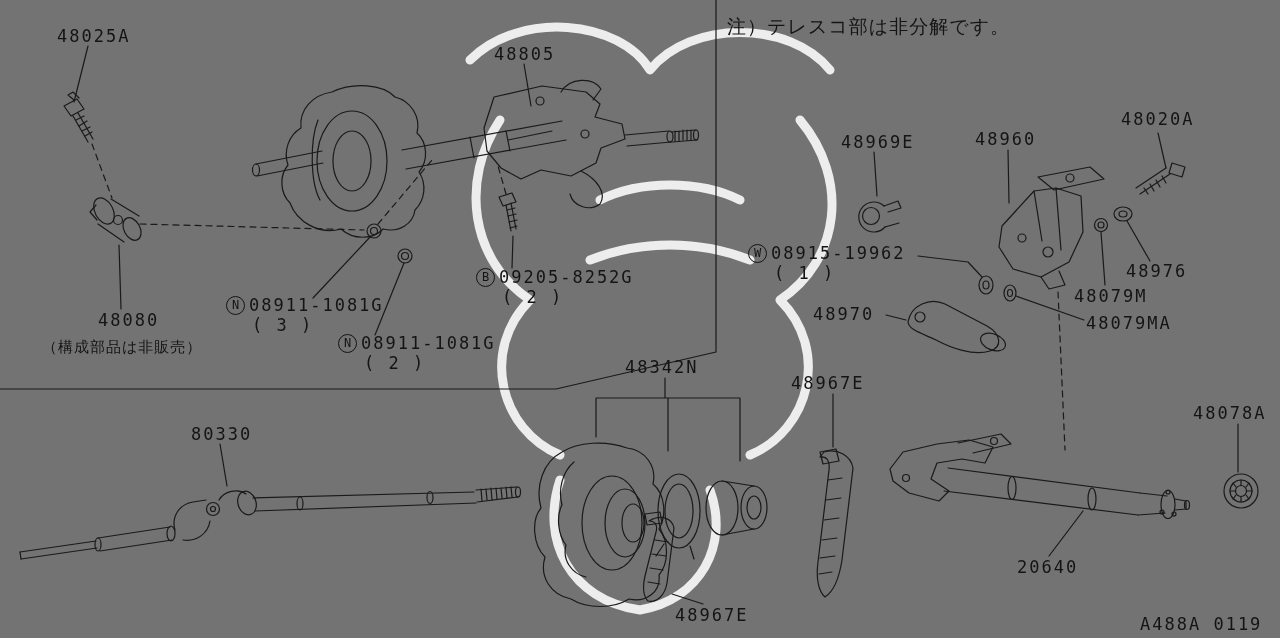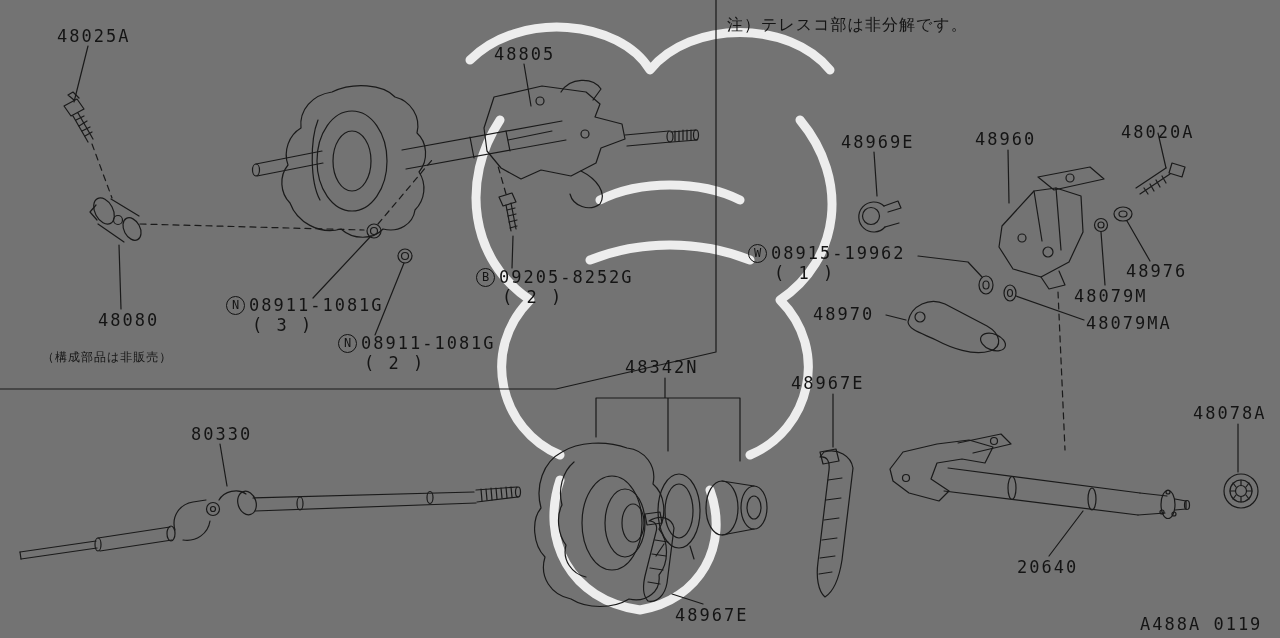--- a/index.html
+++ b/index.html
@@ -6,22 +6,22 @@
   html,body { background:#ffffff; }
   body { font-family:"DejaVu Sans","Liberation Sans",sans-serif; color:#141414; }
   .page { position:relative; width:1280px; height:638px; background:#737373; overflow:hidden; }
   .art { position:absolute; left:0; top:0; width:1280px; height:638px; }
   .lbl { position:absolute; font-family:"DejaVu Sans Mono","Liberation Mono",monospace;
          font-size:17px; letter-spacing:2px; color:#141414; white-space:nowrap; line-height:1.15; }
   .lbl .row { display:flex; align-items:center; gap:4px; }
   .circ { display:inline-flex; align-items:center; justify-content:center; width:19px; height:19px;
           border:1.4px solid #141414; border-radius:50%; font-size:12px; letter-spacing:0; flex:0 0 auto; }
   .qty { margin-left:26px; }
-  .jp { font-family:Liberation Sans, sans-serif; font-size:16px; letter-spacing:1px; }
-  .sub { font-size:12px; letter-spacing:1px; margin-top:20px;
+  .jp { font-family:Liberation Sans, sans-serif; font-size:19px; letter-spacing:1px; }
+  .sub { font-size:15px; letter-spacing:1px; margin-top:8px;
          font-family:"DejaVu Sans","Liberation Sans",sans-serif; }
 </style>
 </head>
 <body>
 
 <div class="page">
 
   <svg class="art" viewBox="0 0 1280 638" fill="none" stroke="#1a1a1a" stroke-width="1.2" stroke-linecap="round" stroke-linejoin="round">
 
     <g stroke="#ededed" stroke-width="9">
@@ -242,21 +242,21 @@
       <path d="M1241,480 L1241,485 M1249,483 L1246,487 M1252,491 L1247,491 M1249,499 L1246,495 M1241,502 L1241,497 M1233,499 L1236,495 M1230,491 L1235,491 M1233,483 L1236,487"></path>
     </g>
   </svg>
 
   <div class="lbl" style="left:57px;top:27px"><span>48025A</span></div>
   <div class="lbl" style="left:494px;top:45px"><span>48805</span></div>
   <div class="lbl jp" style="left:727px;top:16px"><span>注）テレスコ部は非分解です。</span></div>
 
   <div class="lbl" style="left:841px;top:133px"><span>48969E</span></div>
   <div class="lbl" style="left:975px;top:130px"><span>48960</span></div>
-  <div class="lbl" style="left:1121px;top:123px"><span>48020A</span></div>
+  <div class="lbl" style="left:1121px;top:110px"><span>48020A</span></div>
 
   <div class="lbl" style="left:748px;top:244px">
     <div class="row">
       <span class="circ">W</span>
       <span>08915-19962</span>
     </div>
     <div class="qty">( 1 )</div>
   </div>
 
   <div class="lbl" style="left:1126px;top:262px"><span>48976</span></div>

